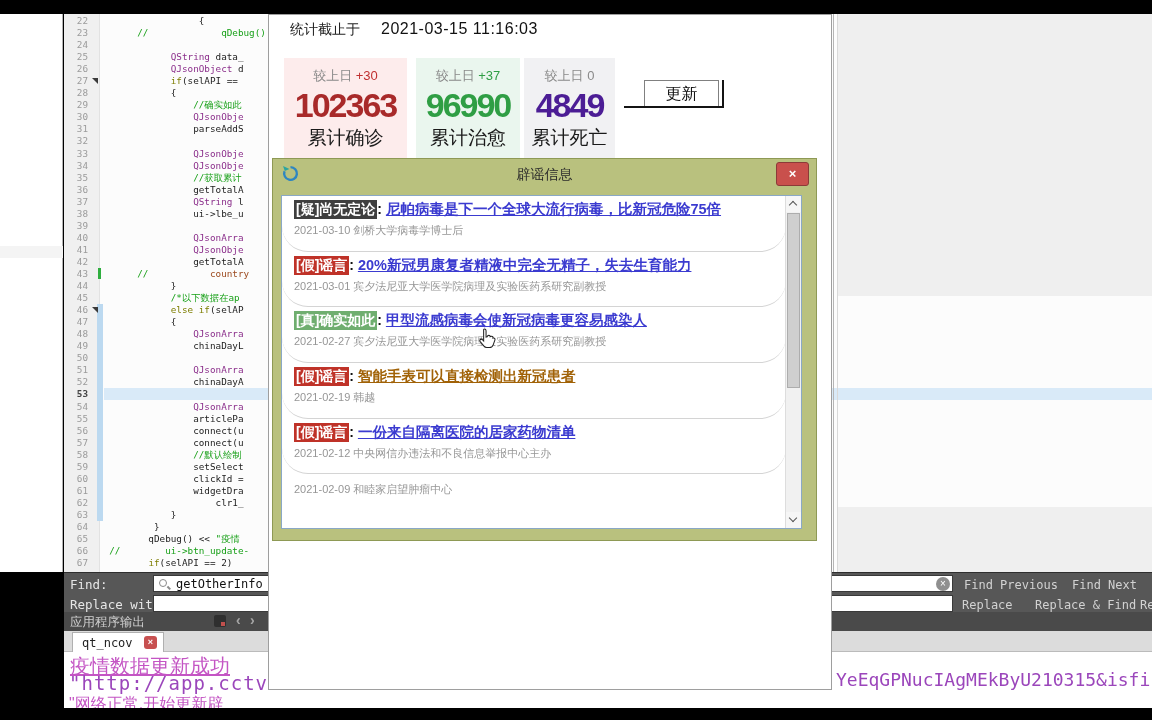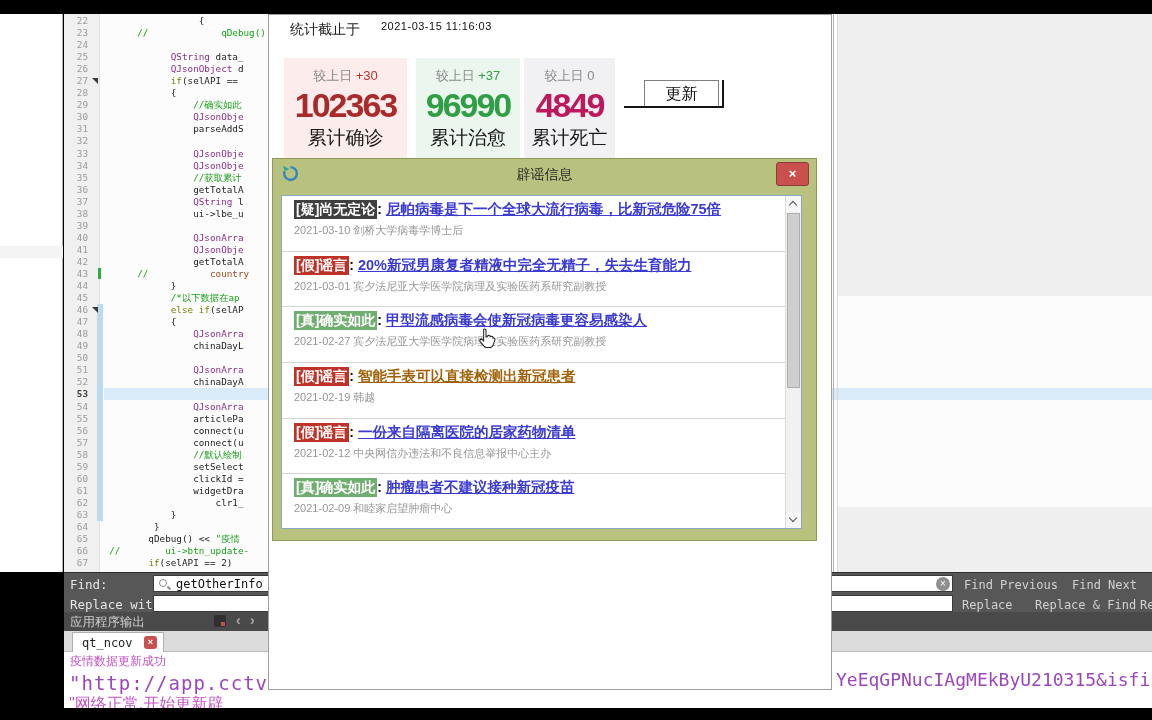--- a/index.html
+++ b/index.html
@@ -50,47 +50,47 @@
   .filter-icon{position:absolute;left:150px;top:3px;width:12px;height:12px;background:#2f2f2f;border-radius:2px;}
   .filter-icon::after{content:"";position:absolute;right:1px;bottom:1px;width:4px;height:4px;background:#c0504d;}
   .chev{position:absolute;top:0;font-size:14px;color:#a6a6a6;font-weight:bold;}
   .tab-row{left:64px;top:631px;width:1088px;height:21px;background:#dcdcdc;border-bottom:1px solid #bbb;}
   .run-tab{position:absolute;left:8px;top:1px;width:92px;height:20px;background:#fff;border:1px solid #b0b0b0;border-bottom:none;padding-left:40px;}
   .run-tab-label{position:absolute;left:9px;top:3px;font-family:"DejaVu Sans Mono",monospace;font-size:12px;color:#222;}
   .tab-close{position:absolute;right:6px;top:3px;width:13px;height:13px;background:#c75050;border-radius:3px;
              color:#fff;font-size:9px;line-height:13px;text-align:center;font-weight:bold;}
   .console{left:64px;top:652px;width:1088px;height:56px;background:#fff;overflow:hidden;}
   .console-line{position:absolute;white-space:nowrap;}
-  .cl-0{left:6px;top:1px;font-size:12px;}
+  .cl-0{left:6px;top:1px;font-size:20px;text-decoration:underline;}
   .cl-1{left:5px;top:20px;font-size:19px;font-family:"DejaVu Sans Mono",monospace;letter-spacing:1px;}
   .cl-2{left:5px;top:42px;font-size:16px;}
   .cl-right{left:772px;top:17px;font-size:18px;font-family:"DejaVu Sans Mono",monospace;text-align:right;}
 
   
   .app-window{left:268px;top:14px;width:564px;height:676px;background:#fff;border:1px solid #9e9e9e;}
   .stats-label{position:absolute;left:21px;top:6px;font-size:14px;color:#222;}
-  .stats-datetime{position:absolute;left:112px;top:5px;font-size:11px;color:#111;letter-spacing:.5px;}
+  .stats-datetime{position:absolute;left:112px;top:5px;font-size:16px;color:#111;letter-spacing:.5px;}
   .card{position:absolute;top:43px;height:100px;text-align:center;}
   .card .delta-row{margin-top:9px;font-size:13px;color:#8a8a8a;}
   .card .big-num{margin-top:2px;font-size:34px;font-weight:bold;letter-spacing:-2px;line-height:36px;}
   .card .card-label{margin-top:2px;font-size:19px;color:#1a1a1a;}
   .update-btn{position:absolute;left:375px;top:65px;width:75px;height:27px;background:#fff;border:1px solid #808080;
               font-size:16px;color:#111;text-align:center;line-height:25px;}
   .btn-underline{position:absolute;left:355px;top:91px;width:100px;height:2px;background:#141414;}
   .btn-vline{position:absolute;left:453px;top:65px;width:2px;height:28px;background:#141414;}
 
   
   .dialog{left:272px;top:158px;width:545px;height:383px;background:#b9c17e;border:1px solid #8e9955;}
   .dlg-title{position:absolute;left:0;top:7px;width:100%;text-align:center;font-size:14px;color:#2a2a2a;}
   .dlg-icon{position:absolute;left:9px;top:6px;width:17px;height:17px;}
   .dlg-close{position:absolute;left:503px;top:3px;width:33px;height:24px;background:#c9504c;border:1px solid #8c3a38;
              border-radius:3px;color:#fff;text-align:center;line-height:22px;font-size:13px;font-weight:bold;}
   .rumor-list{position:absolute;left:8px;top:36px;width:521px;height:334px;background:#fff;border:1px solid #8aa8c6;overflow:hidden;}
   .rumor-items{position:absolute;left:0;top:0;width:504px;}
-  .rumor-item{height:55.66px;padding:4px 6px 0 12px;border-bottom:1px solid #d4d4d4;overflow:hidden;}
+  .rumor-item{height:55.66px;padding:4px 6px 0 12px;border-bottom:1px solid #d4d4d4;overflow:hidden;border-radius:26px;}
   .rumor-item:last-child{border-bottom:none;}
   .rumor-tag{display:inline-block;color:#fff;font-weight:bold;font-size:14px;padding:0 2px;line-height:19px;}
   .rumor-colon{font-weight:bold;font-size:14px;color:#111;}
   .rumor-link{font-size:14.5px;font-weight:bold;color:#3b3bd0;text-decoration:underline;white-space:nowrap;}
   .rumor-meta{margin-top:4px;font-size:11px;color:#969696;white-space:nowrap;}
   .scrollbar{position:absolute;right:0;top:0;width:16px;height:332px;background:#f1f1f1;border-left:1px solid #ddd;}
   .sb-btn{position:absolute;left:0;width:16px;height:16px;background:#f6f6f6;}
   .sb-thumb{position:absolute;left:1px;top:17px;width:13px;height:175px;background:#cfcfcf;border:1px solid #adadad;}
   .sb-chev{position:absolute;left:4px;width:6px;height:6px;border-left:1.5px solid #555;border-top:1.5px solid #555;}
   .sb-chev.up{top:6px;transform:rotate(45deg);}
@@ -210,21 +210,21 @@
           <div class="big-num" style="color:#a82a2a">102363</div>
           <div class="card-label">累计确诊</div>
         </div>
         <div class="card" style="left: 147px; width: 104px; background: rgb(234, 246, 238);">
           <div class="delta-row"><span>较上日</span> <span style="color:#2f9e44">+37</span></div>
           <div class="big-num" style="color:#2f9e44">96990</div>
           <div class="card-label">累计治愈</div>
         </div>
         <div class="card" style="left: 255px; width: 91px; background: rgb(241, 241, 243);">
           <div class="delta-row"><span>较上日</span> <span style="color:#8a8a8a">0</span></div>
-          <div class="big-num" style="color:#be185d">4849</div>
+          <div class="big-num" style="color:#4c1d95">4849</div>
           <div class="card-label">累计死亡</div>
         </div>
       </div>
     <div class="update-btn">更新</div>
     <div class="btn-underline"></div>
     <div class="btn-vline"></div>
   </div>
 
   <div class="abs dialog">
     <svg class="dlg-icon" viewBox="0 0 16 16">
@@ -249,21 +249,20 @@
           </div>
           <div class="rumor-item">
             <div><span class="rumor-tag" style="background: rgb(191, 50, 40);">[假]谣言</span><span class="rumor-colon">: </span><span class="rumor-link" style="color: #a16207;">智能手表可以直接检测出新冠患者</span></div>
             <div class="rumor-meta">2021-02-19 韩越</div>
           </div>
           <div class="rumor-item">
             <div><span class="rumor-tag" style="background: rgb(191, 50, 40);">[假]谣言</span><span class="rumor-colon">: </span><span class="rumor-link" style="color: rgb(59, 59, 208);">一份来自隔离医院的居家药物清单</span></div>
             <div class="rumor-meta">2021-02-12 中央网信办违法和不良信息举报中心主办</div>
           </div>
           <div class="rumor-item">
-            <div><span class="rumor-tag" style="background: rgb(111, 174, 111);">[真]确实如此</span><span class="rumor-colon">: </span><span class="rumor-link" style="color: rgb(59, 59, 208);">肿瘤患者不建议接种新冠疫苗</span></div>
             <div class="rumor-meta">2021-02-09 和睦家启望肿瘤中心</div>
           </div>
         </div>
       <div class="scrollbar">
         <div class="sb-btn" style="top:0;">
             <span class="sb-chev up"></span>
           </div>
         <div class="sb-thumb"></div>
         <div class="sb-btn" style="bottom:0;">
             <span class="sb-chev down"></span>

